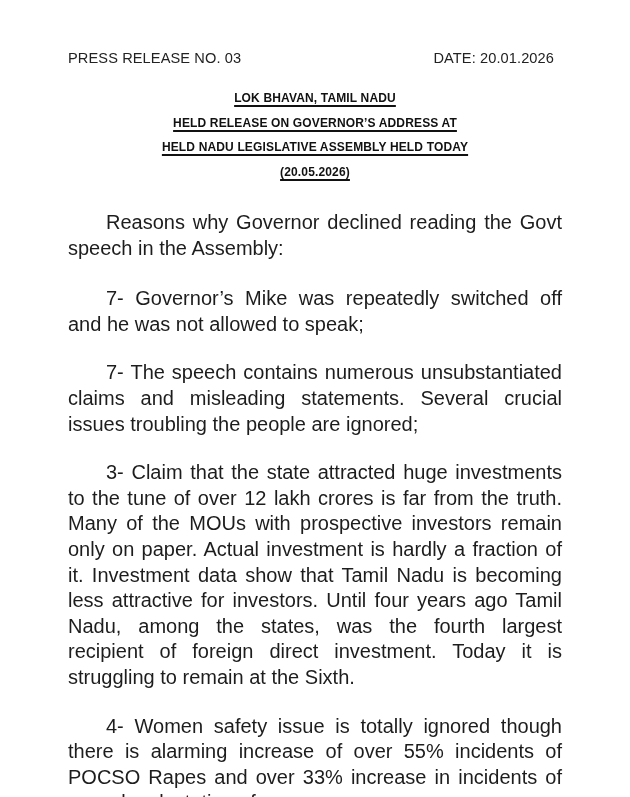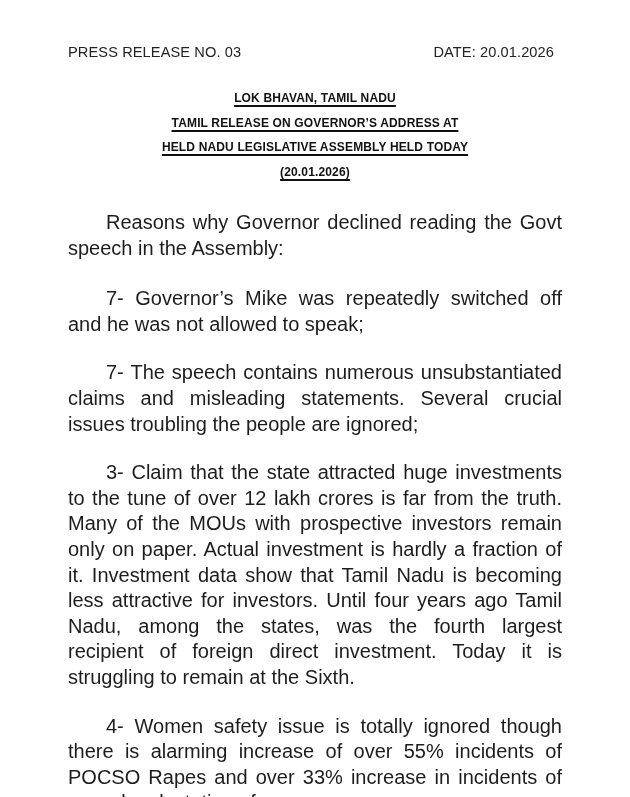--- a/index.html
+++ b/index.html
@@ -16,21 +16,21 @@
     box-sizing: border-box;
     padding: 44px 68px 0 68px;
     font-family: "Liberation Sans", sans-serif;
     color: #1a1a1a;
     overflow: hidden;
   }
 
   
   .header-row {
     display: flex;
-    align-items: flex-start;
+    align-items: flex-end;
     font-size: 14.6px;
     letter-spacing: 0.1px;
     color: #222222;
     height: 22px;
   }
   .header-left {
     white-space: nowrap;
   }
   .header-right {
     white-space: nowrap;
@@ -86,27 +86,27 @@
   <div class="header-row">
     <div class="header-left">PRESS RELEASE NO. 03</div>
     <div class="header-right">DATE: 20.01.2026</div>
   </div>
 
   <div class="title-block">
     <div class="title-line">
       <span class="u">LOK BHAVAN, TAMIL NADU</span>
     </div>
     <div class="title-line">
-      <span class="u">TAMIL RELEASE ON GOVERNOR’S ADDRESS AT</span>
+      <span class="u">HELD RELEASE ON GOVERNOR’S ADDRESS AT</span>
     </div>
     <div class="title-line">
       <span class="u">HELD NADU LEGISLATIVE ASSEMBLY HELD TODAY</span>
     </div>
     <div class="title-line">
-      <span class="u">(20.01.2026)</span>
+      <span class="u">(20.05.2026)</span>
     </div>
   </div>
 
   <div class="body-block">
     <p class="para intro">Reasons why Governor declined reading the Govt speech in the Assembly:</p>
     <p class="para">7- Governor’s Mike was repeatedly switched off and he was not allowed to speak;</p>
     <p class="para">7- The speech contains numerous unsubstantiated claims and misleading statements. Several crucial issues troubling the people are ignored;</p>
     <p class="para">3- Claim that the state attracted huge investments to the tune of over 12 lakh crores is far from the truth.  Many of the MOUs with prospective investors remain only on paper. Actual investment is hardly a fraction of it. Investment data show that Tamil Nadu is becoming less attractive for investors. Until four years ago Tamil Nadu, among the states, was the fourth largest recipient of foreign direct investment. Today it is struggling to remain at the Sixth.</p>
     <p class="para">4- Women safety issue is totally ignored though there is alarming increase of over 55% incidents of POCSO Rapes and over 33% increase in incidents of sexual molestation of women;</p>
   </div>

